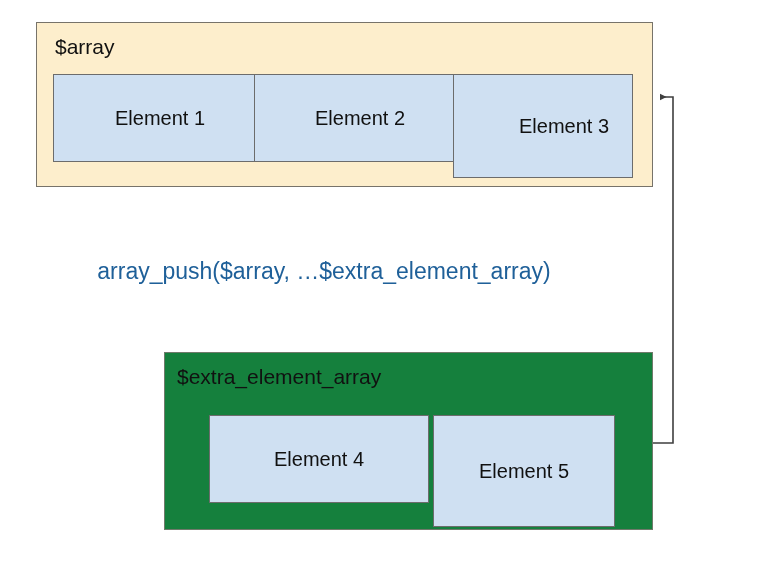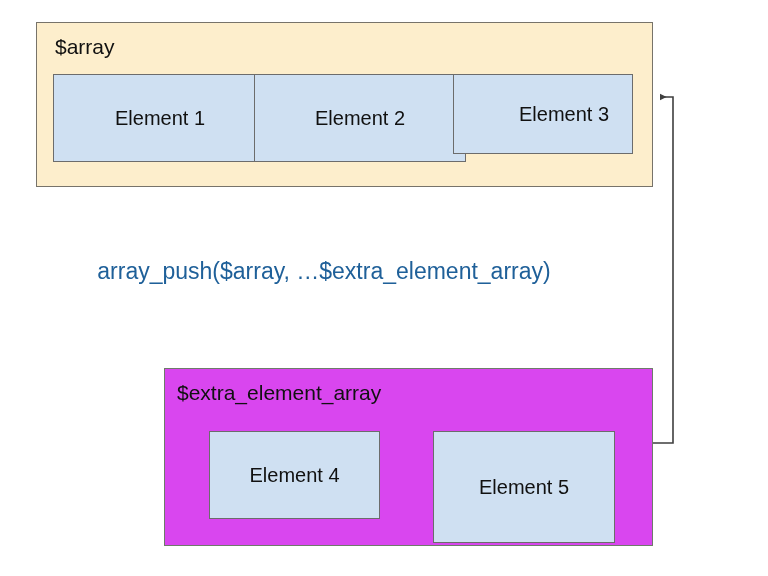--- a/index.html
+++ b/index.html
@@ -32,24 +32,24 @@
   }
   #array-container {
     left: 36px;
     top: 22px;
     width: 617px;
     height: 165px;
     background: #fdeecc;
   }
   #extra-container {
     left: 164px;
-    top: 368px;
+    top: 352px;
     width: 489px;
     height: 178px;
-    background: #d946ef;
+    background: #15803d;
     border-color: #6f7a6b;
   }
 
   .container-label {
     position: absolute;
     font-size: 21px;
     line-height: 24px;
     color: #111111;
     white-space: nowrap;
   }
@@ -74,23 +74,23 @@
   }
   .element-label {
     font-size: 20px;
     line-height: 22px;
     color: #111111;
     white-space: nowrap;
   }
 
   #element-1 { left: 16px;  top: 51px; width: 214px; height: 88px; }
   #element-2 { left: 217px; top: 51px; width: 212px; height: 88px; }
-  #element-3 { left: 416px; top: 51px; width: 180px; height: 80px; padding-left: 42px; }
+  #element-3 { left: 416px; top: 51px; width: 180px; height: 104px; padding-left: 42px; }
 
-  #element-4 { left: 44px;  top: 62px; width: 171px; height: 88px; justify-content: center; }
+  #element-4 { left: 44px;  top: 62px; width: 220px; height: 88px; justify-content: center; }
   #element-5 { left: 268px; top: 62px; width: 182px; height: 112px; }
 
   
   #function-caption {
     position: absolute;
     left: 0;
     top: 256px;
     width: 648px;
     text-align: center;
     font-size: 23px;

